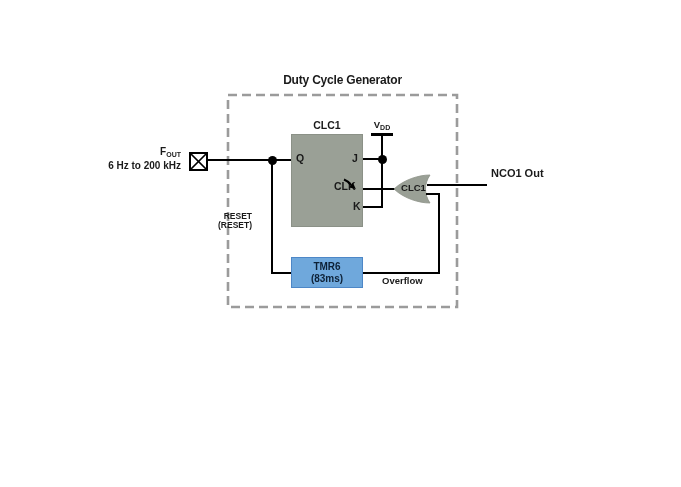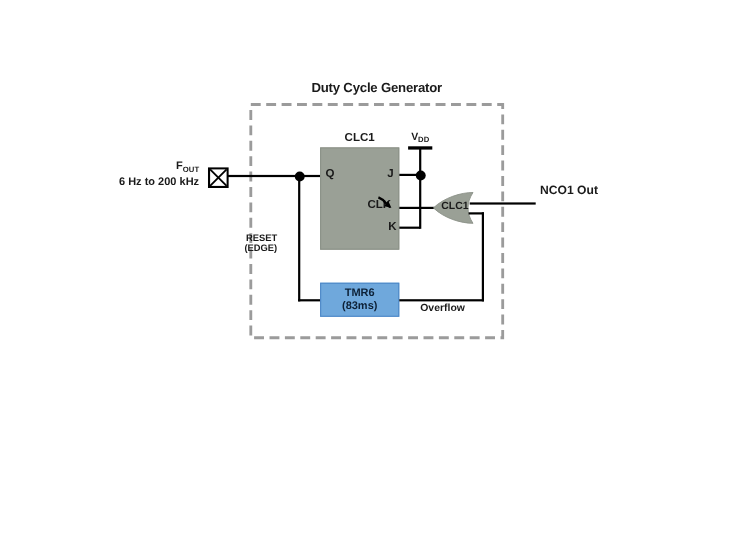--- a/index.html
+++ b/index.html
@@ -49,21 +49,21 @@
   </svg>
 
   <div class="wire" style="left:207px;top:159px;width:84px;height:2px;"></div>
 
   <div class="dot" style="left:268px;top:156px;"></div>
 
   <div class="wire" style="left:271px;top:160px;width:2px;height:114px;"></div>
 
   <div class="lbl abs rightalign" style="left:197px;top:212px;width:55px;font-size:8.5px;">
     <div>RESET</div>
-    <div>(EDGE)</div>
+    <div>(RESET)</div>
   </div>
 
   <div class="wire" style="left:271px;top:272px;width:20px;height:2px;"></div>
 
   <div class="lbl blocklabel abs" style="left:291px;top:120px;width:72px;">CLC1</div>
   <div class="clc-block" style="left:291px;top:134px;width:72px;height:93px;"></div>
   <div class="lbl pinlbl abs" style="left:296px;top:153px;">Q</div>
   <div class="lbl pinlbl abs" style="left:352px;top:153px;">J</div>
   <div class="lbl pinlbl abs" style="left:334px;top:181px;">CLK</div>
 

